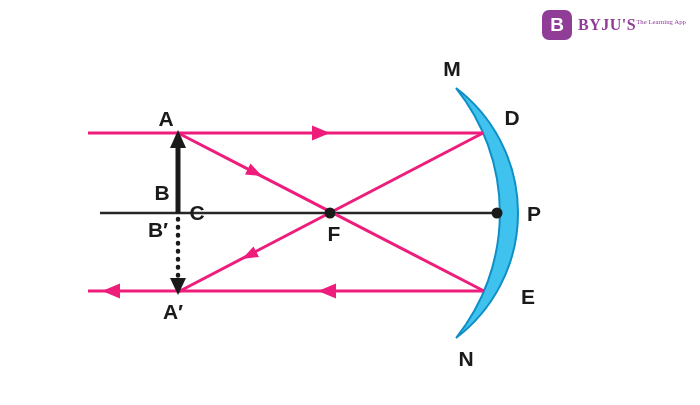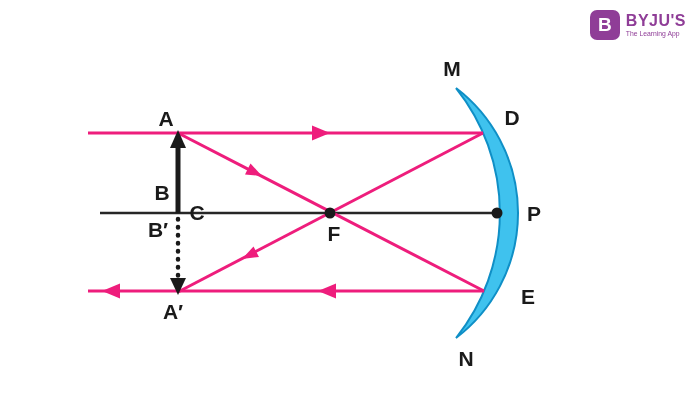--- a/index.html
+++ b/index.html
@@ -24,21 +24,21 @@
     height: 30px;
     background: #8f3d97;
     border-radius: 7px;
     display: flex;
     align-items: center;
     justify-content: center;
     color: #ffffff;
     font-weight: bold;
     font-size: 19px;
   }
-  .logo-text { display: flex; flex-direction: column; line-height: 1; }
+  .logo-text { display: flex; flex-direction: row; line-height: 1; font-family: Liberation Serif, serif; }
   .brand {
     color: #8f3d97;
     font-weight: bold;
     font-size: 16px;
     letter-spacing: 0.5px;
   }
   .tagline {
     color: #8f3d97;
     font-size: 6.8px;
     margin-top: 2px;

